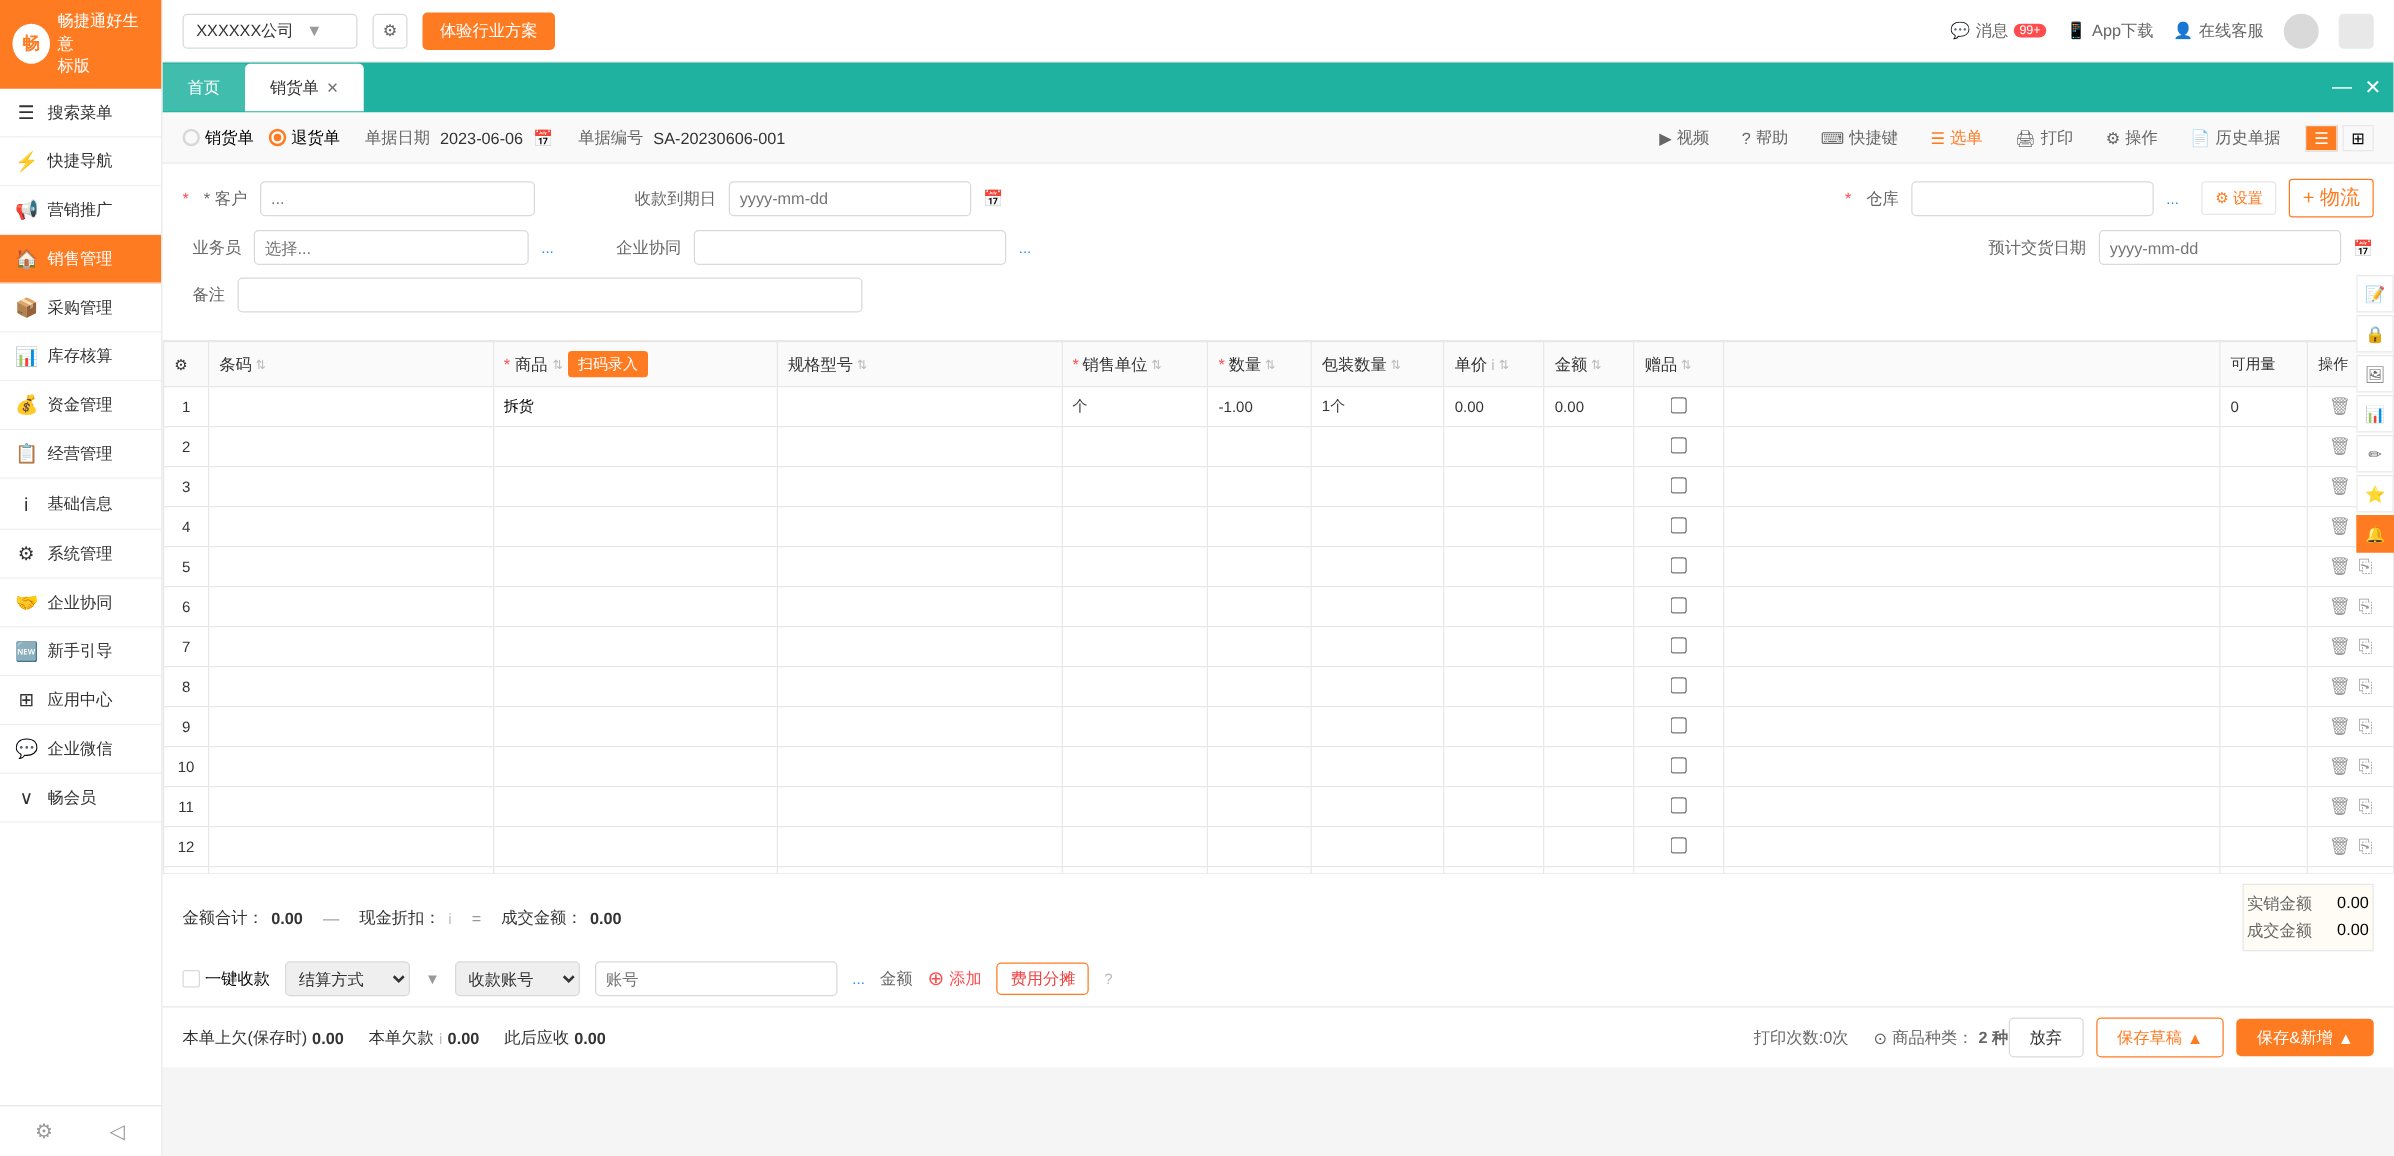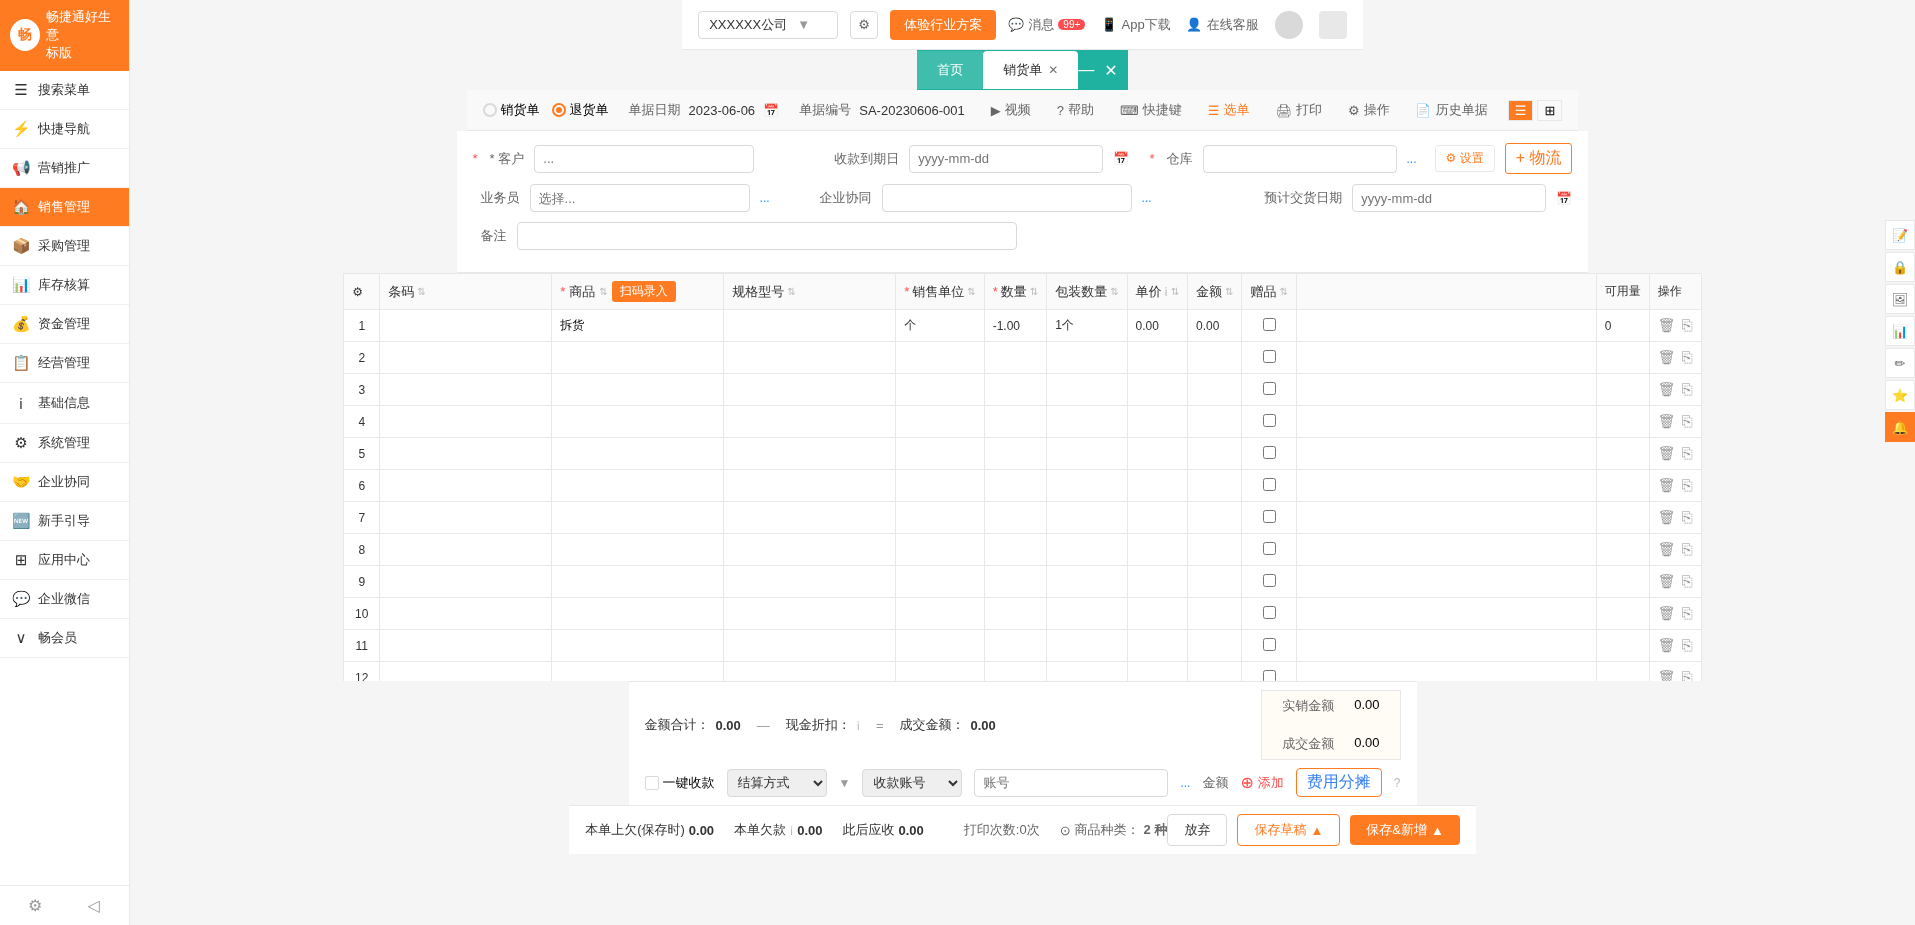--- a/index.html
+++ b/index.html
@@ -11,21 +11,21 @@
     .logo-icon { width: 32px; height: 32px; background: #fff; border-radius: 50%; display: flex; align-items: center; justify-content: center; color: #ff7b22; font-weight: bold; font-size: 14px; }
     .logo-text { color: #fff; font-size: 11px; line-height: 1.4; }
     .sidebar-nav { flex: 1; overflow-y: auto; }
     .sidebar-item { display: flex; align-items: center; gap: 8px; padding: 10px 12px; cursor: pointer; color: #333; border-bottom: 1px solid #f0f0f0; }
     .sidebar-item.active { background: #ff7b22; color: #fff; }
     .sidebar-item .icon { font-size: 15px; width: 18px; text-align: center; }
     .sidebar-footer { display: flex; padding: 10px; gap: 8px; border-top: 1px solid #e8e8e8; }
     .sidebar-footer-btn { flex: 1; text-align: center; cursor: pointer; color: #999; font-size: 16px; }
 
     
-    .main { flex: 1; display: flex; flex-direction: column; height: 854px; overflow: hidden; align-items: center; }
+    .main { flex: 1; display: flex; flex-direction: column; height: 854px; overflow: hidden; }
 
     
     .topbar { background: #fff; height: 50px; display: flex; align-items: center; padding: 0 16px; border-bottom: 1px solid #e8e8e8; gap: 12px; }
     .company-select { display: flex; align-items: center; gap: 6px; border: 1px solid #d9d9d9; border-radius: 4px; padding: 4px 10px; cursor: pointer; min-width: 140px; }
     .company-name { font-size: 13px; color: #333; }
     .gear-btn { width: 28px; height: 28px; display: flex; align-items: center; justify-content: center; cursor: pointer; color: #666; border: 1px solid #d9d9d9; border-radius: 4px; }
     .trial-btn { background: #ff7b22; color: #fff; border: none; border-radius: 4px; padding: 6px 14px; cursor: pointer; font-size: 13px; }
     .topbar-right { margin-left: auto; display: flex; align-items: center; gap: 16px; color: #666; }
     .topbar-right-item { display: flex; align-items: center; gap: 4px; cursor: pointer; }
     .badge { background: #ff4d4f; color: #fff; border-radius: 8px; padding: 0 5px; font-size: 10px; min-width: 16px; text-align: center; }
@@ -69,21 +69,21 @@
     .negative { color: #ff4d4f; }
     .subtotal-row td { background: #fffbf5; font-weight: 500; border-top: 2px solid #e8e8e8; }
 
     
     .footer-area { background: #fff; border-top: 1px solid #e8e8e8; padding: 8px 16px; }
     .footer-row1 { display: flex; align-items: center; gap: 16px; margin-bottom: 8px; }
     .footer-amount { display: flex; align-items: center; gap: 6px; color: #333; }
     .footer-row2 { display: flex; align-items: center; gap: 12px; }
     .checkbox-item { display: flex; align-items: center; gap: 4px; }
     .checkbox { width: 14px; height: 14px; border: 1px solid #d9d9d9; border-radius: 2px; cursor: pointer; }
-    .fee-btn { background: #fff; border: 1px solid #ff7b22; color: #3b82f6; border-radius: 4px; padding: 3px 10px; cursor: pointer; font-size: 16px; }
+    .fee-btn { background: #fff; border: 1px solid #ff7b22; color: #ef4444; border-radius: 4px; padding: 3px 10px; cursor: pointer; font-size: 13px; }
 
     
     .bottom-bar { background: #fff; border-top: 1px solid #e8e8e8; padding: 8px 16px; display: flex; align-items: center; }
     .bottom-info { display: flex; align-items: center; gap: 20px; color: #333; font-size: 12px; flex: 1; }
     .bottom-info-item { display: flex; align-items: center; gap: 4px; }
     .bottom-actions { display: flex; align-items: center; gap: 10px; }
     .btn-discard { border: 1px solid #d9d9d9; background: #fff; color: #333; border-radius: 4px; padding: 6px 16px; cursor: pointer; }
     .btn-save-draft { border: 1px solid #ff7b22; background: #fff; color: #ff7b22; border-radius: 4px; padding: 6px 16px; cursor: pointer; display: flex; align-items: center; gap: 4px; }
     .btn-save-new { background: #ff7b22; color: #fff; border: none; border-radius: 4px; padding: 6px 16px; cursor: pointer; display: flex; align-items: center; gap: 4px; }
     .print-count { color: #666; }
@@ -667,21 +667,21 @@
       <span style="color:#999;">—</span>
       <div class="footer-amount">
         <span>现金折扣：</span>
         <span class="info-tip">ℹ</span>
       </div>
       <span style="color:#999;">=</span>
       <div class="footer-amount">
         <span>成交金额：</span>
         <strong>0.00</strong>
       </div>
-      <div style="margin-left:auto;display:flex;flex-direction:column;align-items:flex-end;gap:20px;border:1px solid #e8e8e8;padding:6px 20px;background:#fffbf5;">
+      <div style="margin-left:auto;display:flex;flex-direction:column;align-items:flex-end;gap:4px;border:1px solid #e8e8e8;padding:6px 3px;background:#fffbf5;">
         <div style="display:flex;justify-content:space-between;gap:20px;font-size:12px;">
           <span style="color:#666;">实销金额</span>
           <span>0.00</span>
         </div>
         <div style="display:flex;justify-content:space-between;gap:20px;font-size:12px;">
           <span style="color:#666;">成交金额</span>
           <span>0.00</span>
         </div>
       </div>
     </div>

